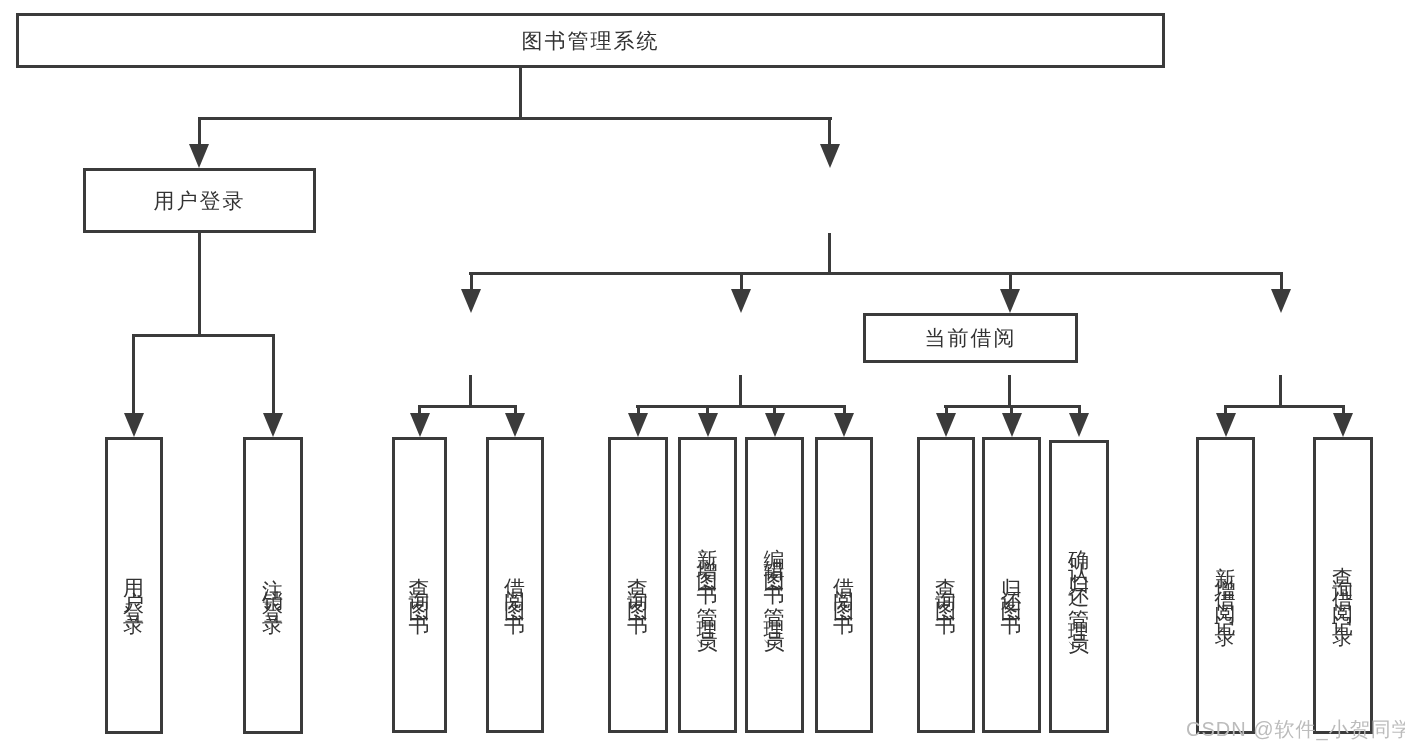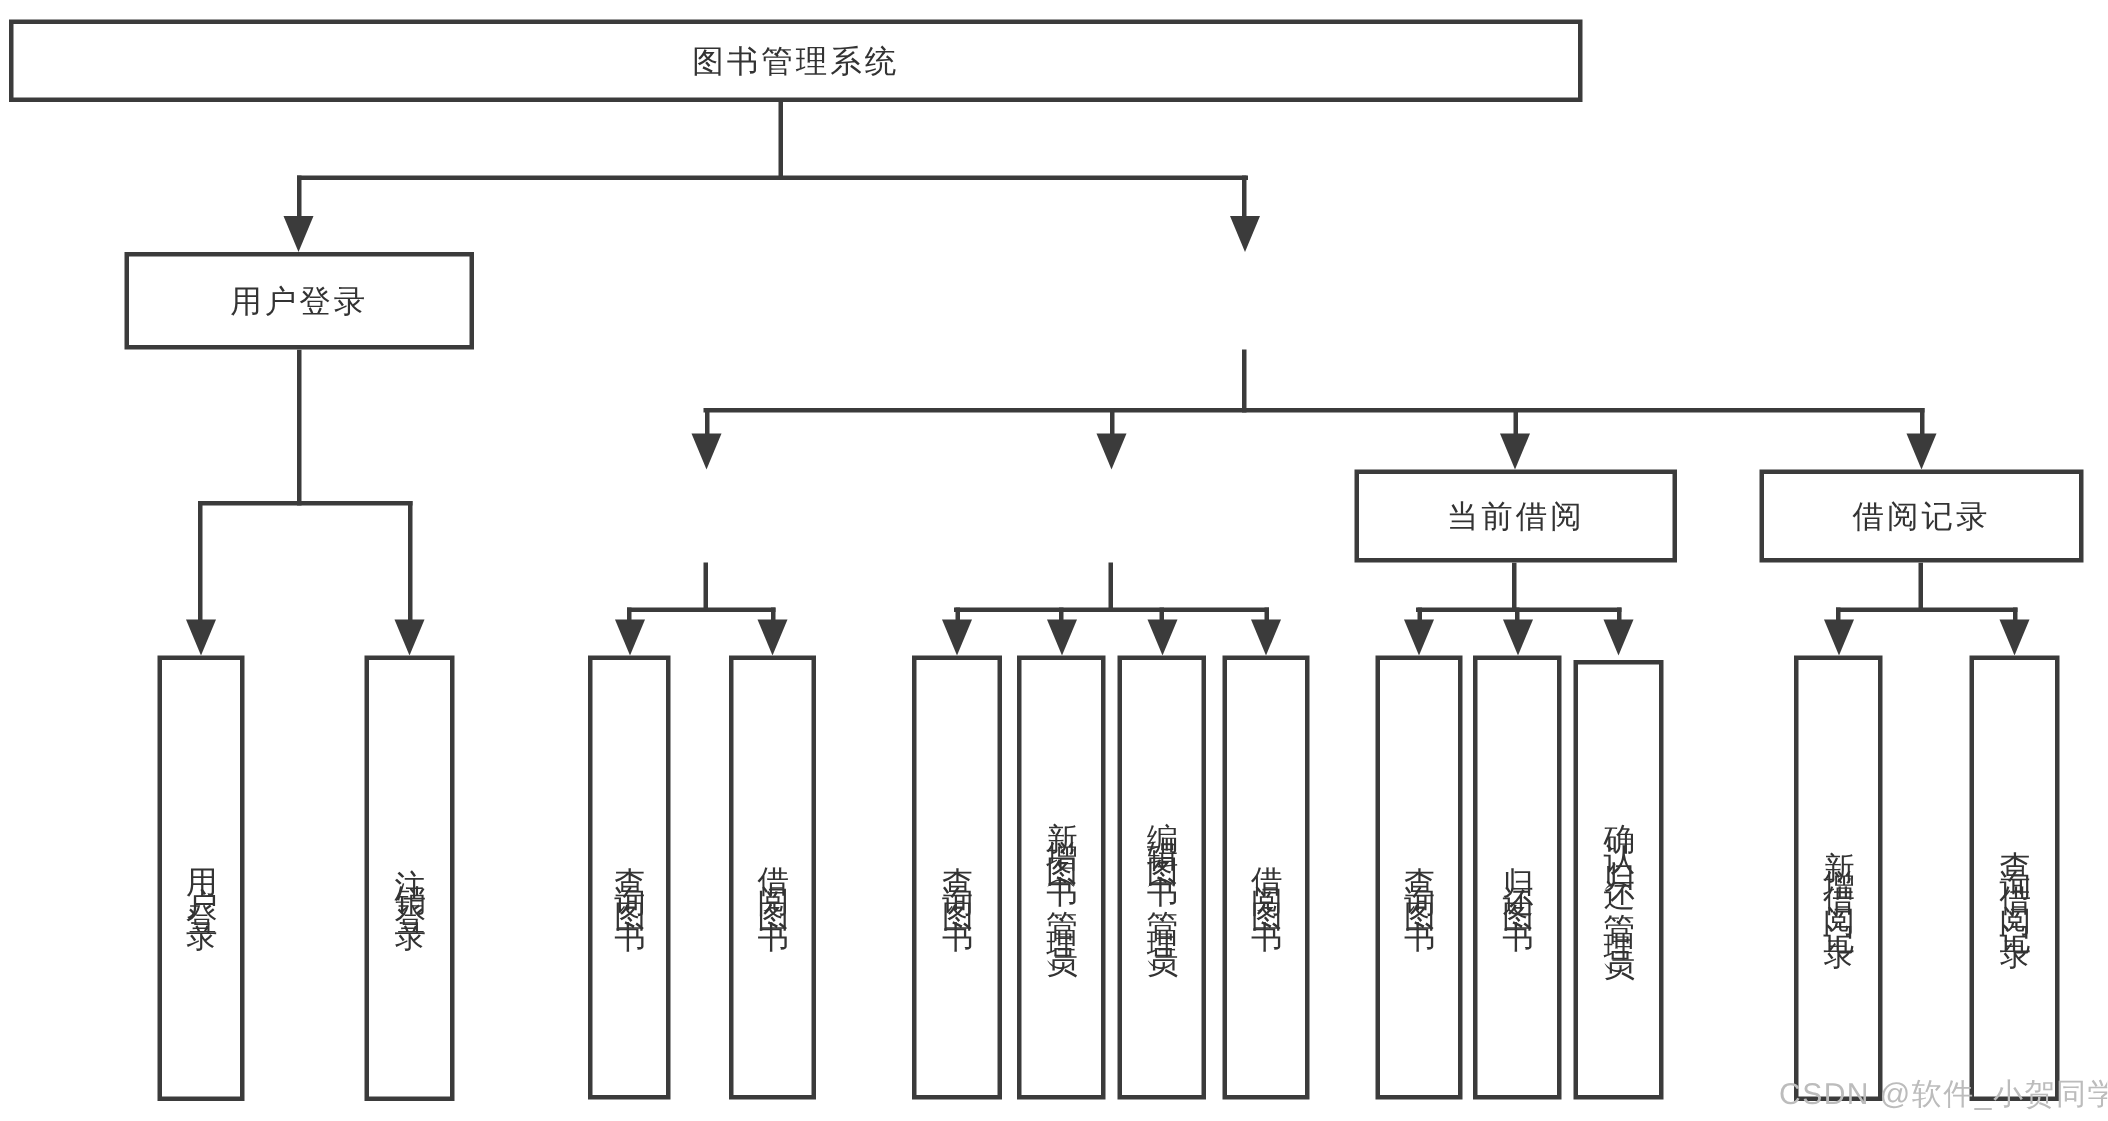--- a/index.html
+++ b/index.html
@@ -64,21 +64,21 @@
     color:#bcbcbc;
     white-space:nowrap;
     z-index:5;
   }
 </style>
 </head>
 <body>
 
 <div id="stage">
 
-  <div class="box hbox" style="left:6px;top:13px;width:1049px;height:55px">
+  <div class="box hbox" style="left:16px;top:13px;width:1149px;height:55px">
     <span class="lbl">图书管理系统</span>
   </div>
 
   <div>
     <div class="vline" style="left:519px;top:68px;height:50px"></div>
     <div class="hline" style="left:198px;top:117px;width:634px"></div>
     <div class="vline" style="left:198px;top:117px;height:32px"></div>
     <div class="arrow" style="left:189px;top:144px"></div>
     <div class="vline" style="left:828px;top:117px;height:32px"></div>
     <div class="arrow" style="left:820px;top:144px"></div>
@@ -103,25 +103,22 @@
     <div class="vline" style="left:470px;top:272px;height:24px"></div>
     <div class="arrow" style="left:461px;top:289px"></div>
     <div class="vline" style="left:740px;top:272px;height:24px"></div>
     <div class="arrow" style="left:731px;top:289px"></div>
     <div class="vline" style="left:1009px;top:272px;height:24px"></div>
     <div class="arrow" style="left:1000px;top:289px"></div>
     <div class="vline" style="left:1280px;top:272px;height:24px"></div>
     <div class="arrow" style="left:1271px;top:289px"></div>
   </div>
 
-  <div class="box hbox" style="left:903px;top:313px;width:215px;height:62px">
+  <div class="box hbox" style="left:863px;top:313px;width:215px;height:50px">
     <span class="lbl">当前借阅</span>
-  </div>
-  <div class="box hbox" style="left:1173px;top:313px;width:216px;height:62px">
-    <span class="lbl">借阅记录</span>
   </div>
 
   <div>
     <div class="vline" style="left:469px;top:375px;height:33px"></div>
     <div class="hline" style="left:418px;top:405px;width:99px"></div>
     <div class="vline" style="left:418px;top:405px;height:14px"></div>
     <div class="arrow" style="left:410px;top:413px"></div>
     <div class="vline" style="left:514px;top:405px;height:14px"></div>
     <div class="arrow" style="left:505px;top:413px"></div>
   </div>

